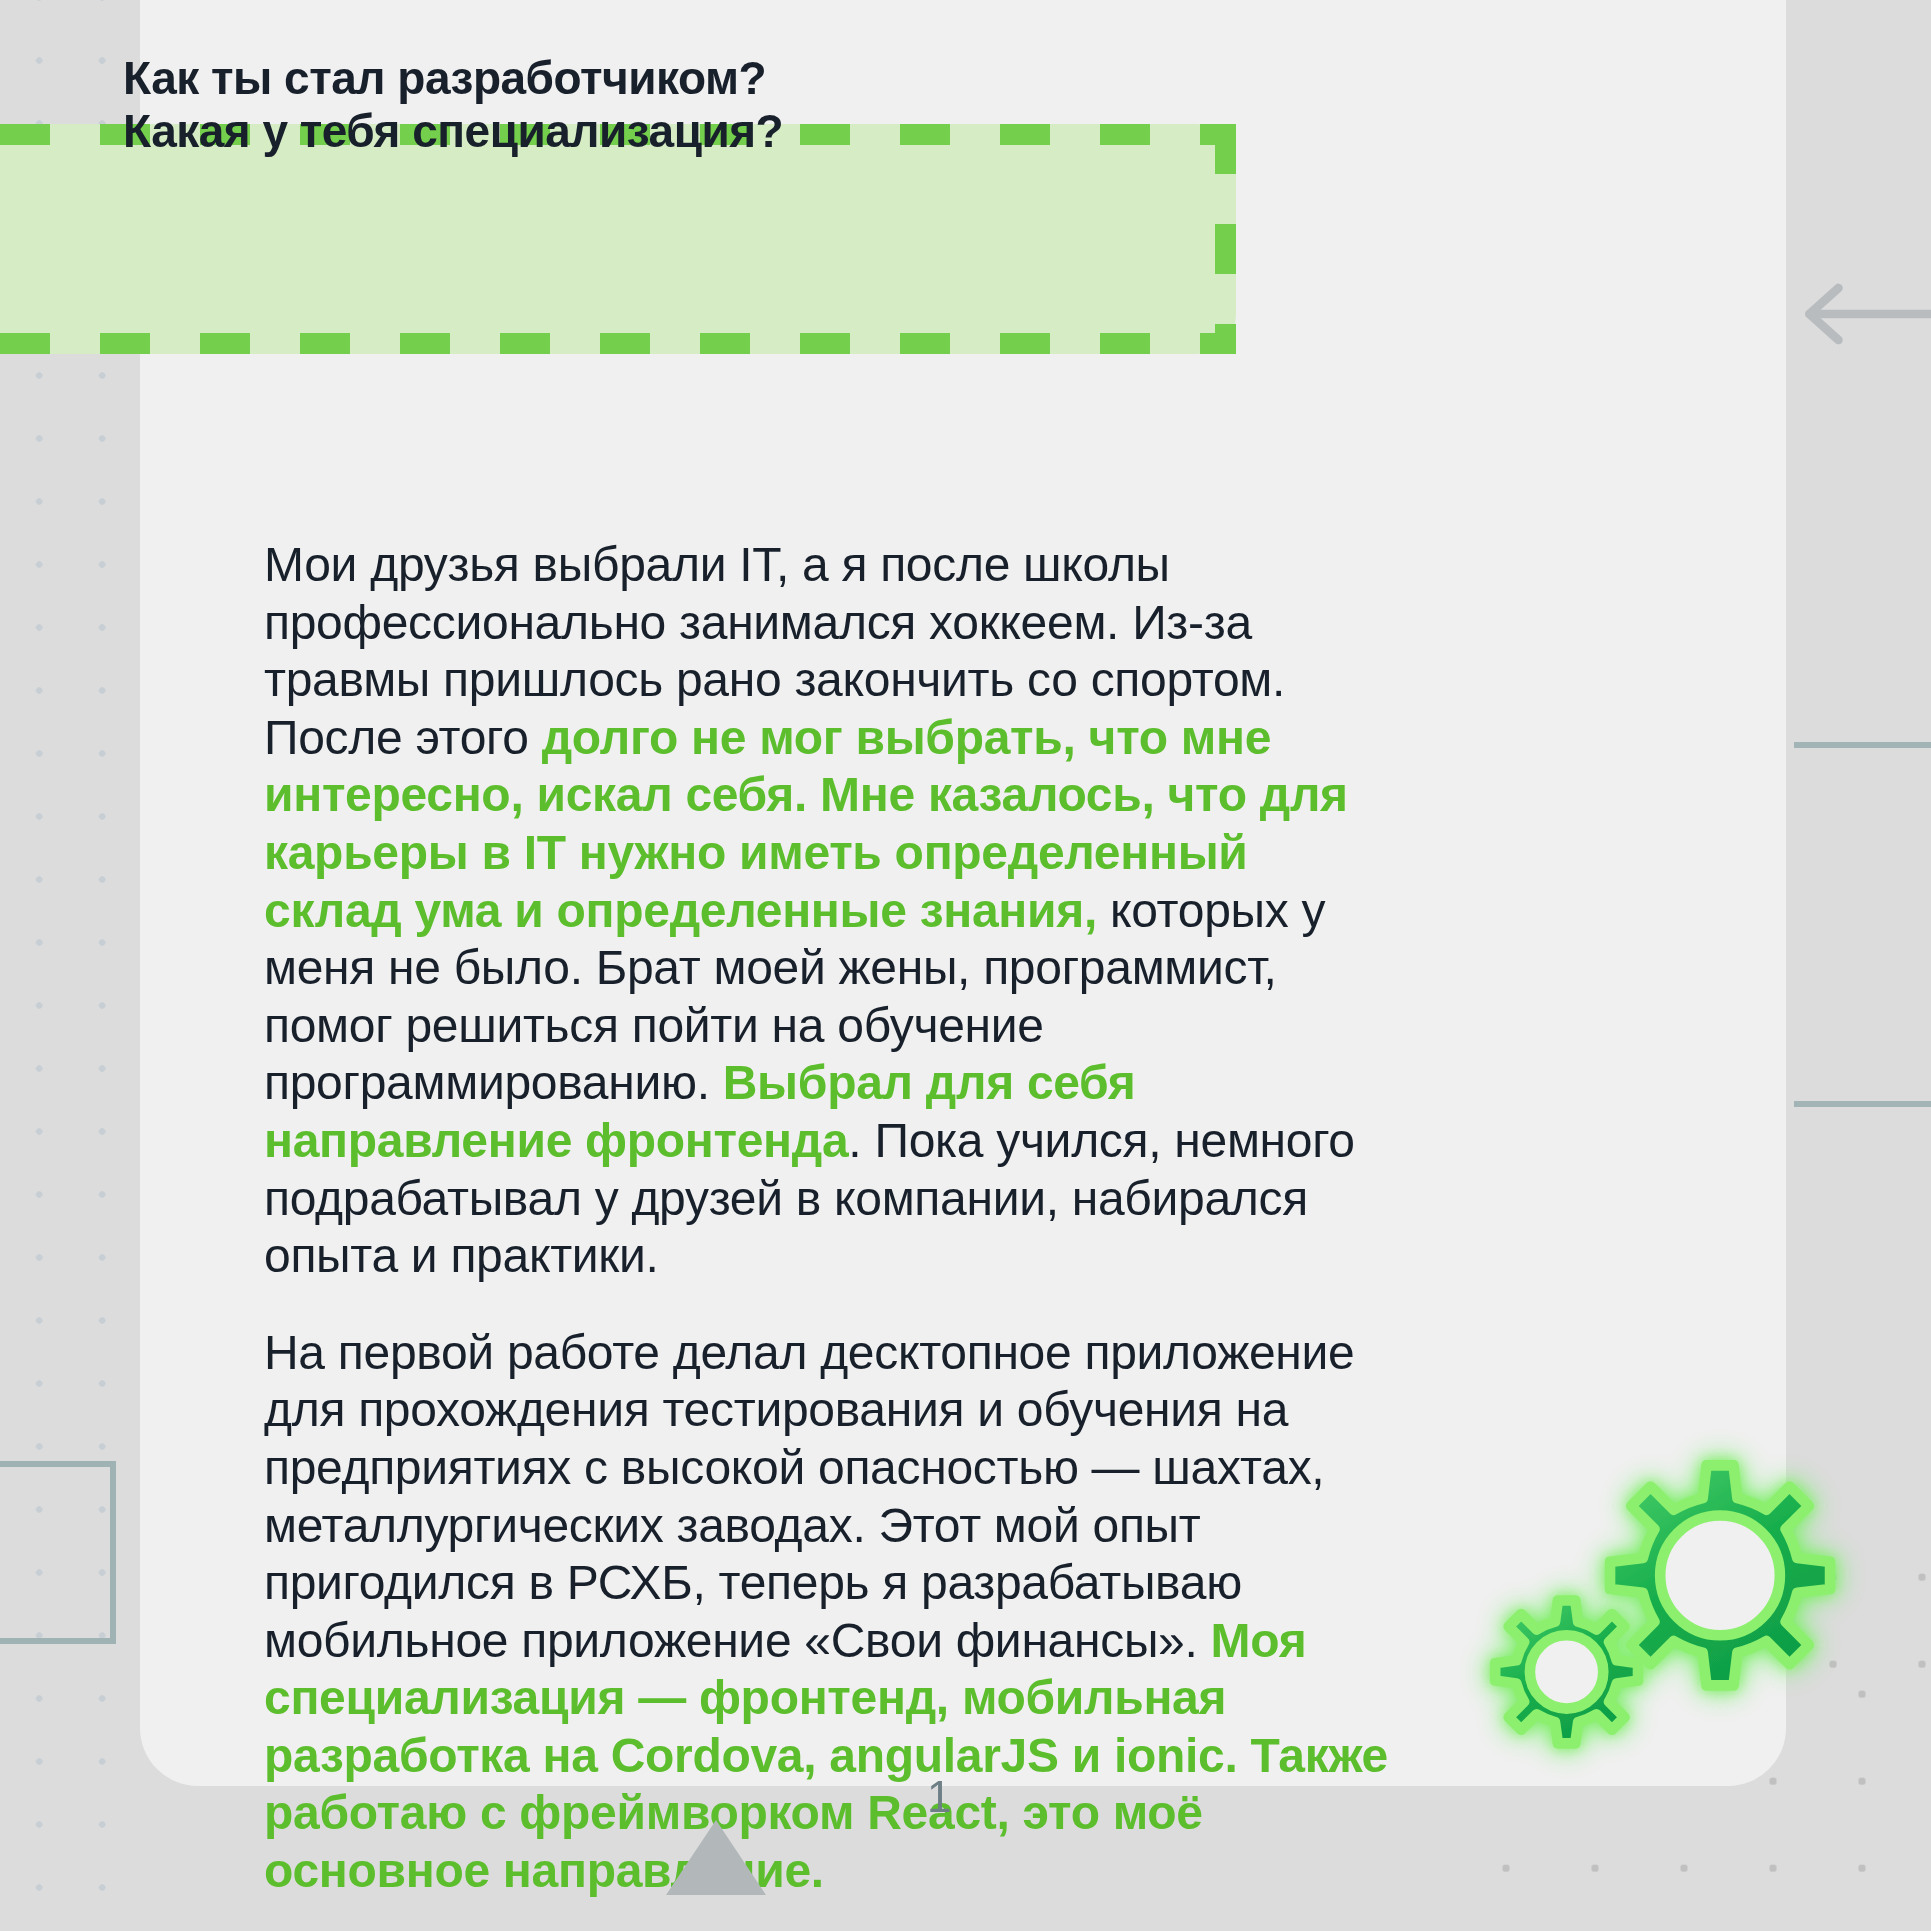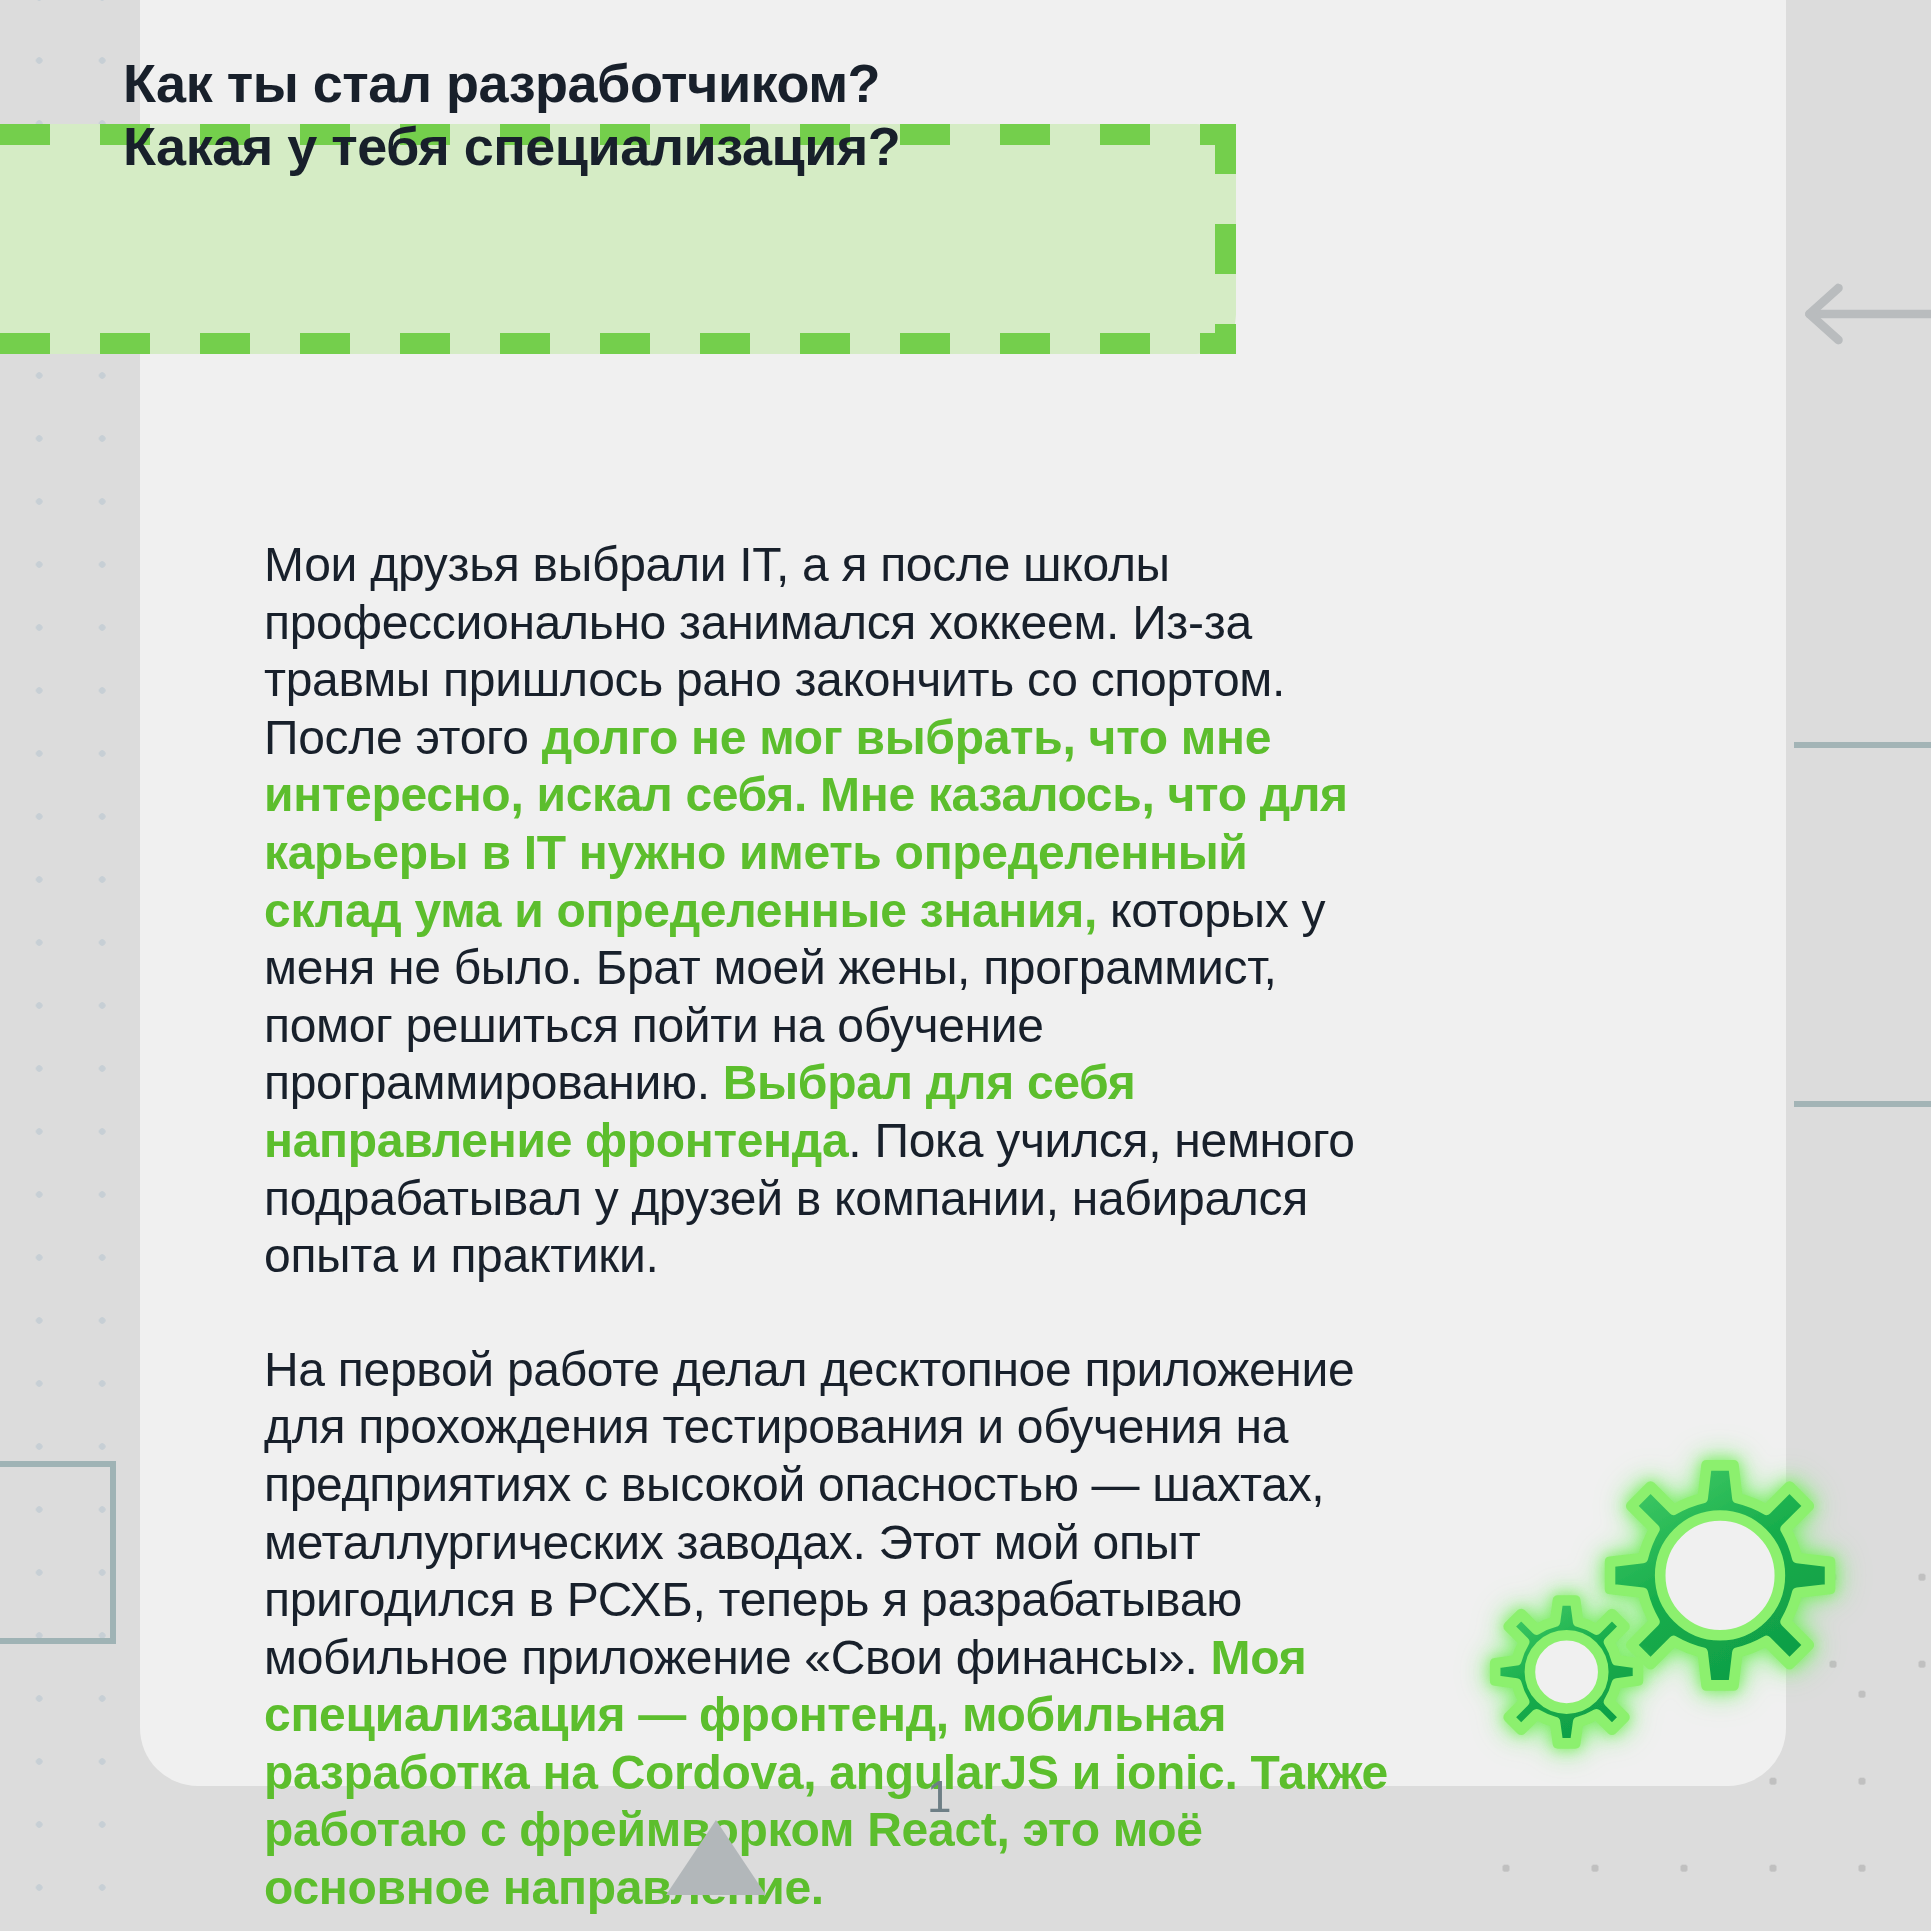--- a/index.html
+++ b/index.html
@@ -68,38 +68,38 @@
   #header-banner .dash-top { top:0; }
   #header-banner .dash-bottom { bottom:0; }
   #header-banner .dash-right {
     position:absolute; right:0; top:0; width:21px; height:100%;
     background-image:repeating-linear-gradient(to bottom,
       #74cf4c 0px, #74cf4c 50px, transparent 50px, transparent 100px);
     border-radius:0 39px 39px 0;
   }
   #header-title {
     position:absolute; left:123px; top:52px; width:1081px;
-    font-size:54px;
+    font-size:46px;
     font-weight:bold;
     line-height:1.16;
     letter-spacing:-0.5px;
     color:#18202b;
     white-space:pre-line;
     font-stretch:condensed;
   }
 
   
   #body-text {
     position:absolute; left:264px; top:536px; width:1130px;
     font-size:48px;
     line-height:1.2;
     color:#18202b;
     letter-spacing:-0.3px;
   }
-  #body-text p { margin-bottom:56px; }
+  #body-text p { margin-bottom:39px; }
   #body-text p:last-child { margin-bottom:8px; }
   .hl { color:#5cbe2d; font-weight:bold; }
 
   
   #gears {
     position:absolute; left:1472px; top:1448px; width:415px; height:415px;
     filter: drop-shadow(0 0 13.5px rgba(120,240,110,.85));
   }
 
   

